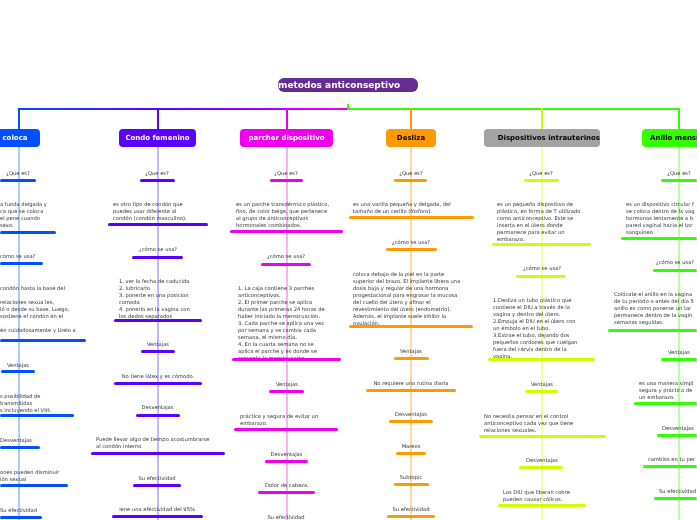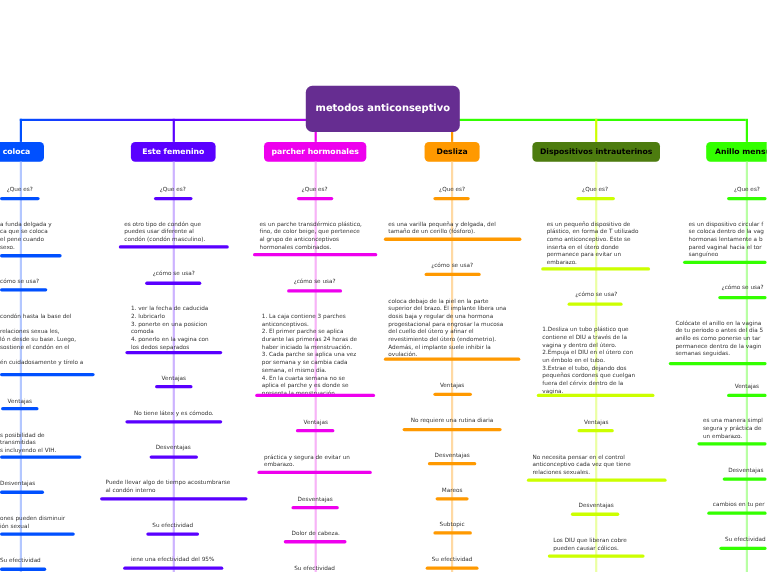--- a/index.html
+++ b/index.html
@@ -3,23 +3,23 @@
 <meta charset="utf-8">
 <style>
   html, body { margin: 0; padding: 0; }
   body {
     width: 697px; height: 520px; overflow: hidden; position: relative;
     background: #ffffff;
     font-family: "DejaVu Sans", sans-serif;
   }
   .canvas { position: absolute; left: 0; top: 0; width: 697px; height: 520px; }
   .root {
-    position: absolute; left: 278px; top: 78px; width: 140px; height: 42px;
+    position: absolute; left: 278px; top: 78px; width: 140px; height: 14px;
     background: #662d91; border-radius: 6px; color: #fff;
-    font-weight: bold; font-size: 9px; display: flex; align-items: center; justify-content: center;
+    font-weight: bold; font-size: 9px; display: flex; align-items: center; 
   }
   .branch {
     position: absolute; top: 129px; height: 18px; border-radius: 4px;
     font-weight: bold; font-size: 7px; display: flex; align-items: center; justify-content: center;
     white-space: nowrap; overflow: hidden;
   }
   .node {
     position: absolute; font-size: 5.2px; line-height: 7px; color: #333;
     white-space: pre-line;
   }
@@ -76,21 +76,21 @@
   <div class="uline" style="left:0; top:414px; width:74px; background:#0050ff;"></div>
   <div class="node" style="left:0; top:437px; width:40px;">Desventajas</div>
   <div class="uline" style="left:0; top:446px; width:40px; background:#0050ff;"></div>
   <div class="node" style="left:0; top:469px; width:70px;">ones pueden disminuir
 ión sexual</div>
   <div class="uline" style="left:0; top:484px; width:68px; background:#0050ff;"></div>
   <div class="node" style="left:0; top:507px; width:42px;">Su efectividad</div>
   <div class="uline" style="left:0; top:516px; width:42px; background:#0050ff;"></div>
 
   <div class="branch" style="left:119px; width:77px; background:#5a00ff; color:#fff;">
-    <span>Este femenino</span>
+    <span>Condo femenino</span>
   </div>
   <div class="vline" style="left:157px; top:147px; height:373px; background:#cdb3ff;"></div>
   <div class="node center" style="left:138px; top:170px; width:38px;">¿Que es?</div>
   <div class="uline" style="left:140px; top:179px; width:35px; background:#5a00ff;"></div>
   <div class="node" style="left:113px; top:201px; width:100px;">es otro tipo de condón que
 puedes usar diferente al
 condón (condón masculino).</div>
   <div class="uline" style="left:108px; top:223px; width:100px; background:#5a00ff;"></div>
   <div class="node center" style="left:132px; top:246px; width:52px;">¿cómo se usa?</div>
   <div class="uline" style="left:132px; top:256px; width:51px; background:#5a00ff;"></div>
@@ -109,21 +109,21 @@
   <div class="uline" style="left:136px; top:414px; width:44px; background:#5a00ff;"></div>
   <div class="node" style="left:96px; top:436px; width:130px;">Puede llevar algo de tiempo acostumbrarse
 al condón interno</div>
   <div class="uline" style="left:91px; top:452px; width:134px; background:#5a00ff;"></div>
   <div class="node center" style="left:133px; top:475px; width:48px;">Su efectividad</div>
   <div class="uline" style="left:133px; top:484px; width:48px; background:#5a00ff;"></div>
   <div class="node center" style="left:110px; top:506px; width:94px;">iene una efectividad del 95%</div>
   <div class="uline" style="left:112px; top:515px; width:91px; background:#5a00ff;"></div>
 
   <div class="branch" style="left:240px; width:93px; background:#ee00ee; color:#fff;">
-    <span>parcher hormonales</span>
+    <span>parcher dispositivo</span>
   </div>
   <div class="vline" style="left:286px; top:147px; height:373px; background:#f7b3f7;"></div>
   <div class="node center" style="left:268px; top:170px; width:36px;">¿Que es?</div>
   <div class="uline" style="left:270px; top:179px; width:33px; background:#ee00ee;"></div>
   <div class="node" style="left:236px; top:201px; width:108px;">es un parche transdérmico plástico,
 fino, de color beige, que pertenece
 al grupo de anticonceptivos
 hormonales combinados.</div>
   <div class="uline" style="left:230px; top:230px; width:113px; background:#ee00ee;"></div>
   <div class="node center" style="left:260px; top:253px; width:52px;">¿cómo se usa?</div>
@@ -177,21 +177,21 @@
   <div class="uline" style="left:366px; top:389px; width:90px; background:#ff9900;"></div>
   <div class="node center" style="left:388px; top:411px; width:46px;">Desventajas</div>
   <div class="uline" style="left:389px; top:420px; width:44px; background:#ff9900;"></div>
   <div class="node center" style="left:395px; top:443px; width:32px;">Mareos</div>
   <div class="uline" style="left:396px; top:452px; width:30px; background:#ff9900;"></div>
   <div class="node center" style="left:393px; top:474px; width:36px;">Subtopic</div>
   <div class="uline" style="left:394px; top:483px; width:35px; background:#ff9900;"></div>
   <div class="node center" style="left:386px; top:506px; width:50px;">Su efectividad</div>
   <div class="uline" style="left:387px; top:515px; width:48px; background:#ff9900;"></div>
 
-  <div class="branch" style="left:484px; width:116px; background:#4d7c0f; color:#000;">
+  <div class="branch" style="left:484px; width:116px; background:#a3a3a3; color:#000;justify-content:flex-end;">
     <span>Dispositivos intrauterinos</span>
   </div>
   <div class="vline" style="left:541px; top:147px; height:373px; background:#ebffa3;"></div>
   <div class="node center" style="left:523px; top:170px; width:36px;">¿Que es?</div>
   <div class="uline" style="left:524px; top:179px; width:35px; background:#ccff00;"></div>
   <div class="node" style="left:497px; top:201px; width:98px;">es un pequeño dispositivo de
 plástico, en forma de T utilizado
 como anticonceptivo. Este se
 inserta en el útero donde
 permanece para evitar un

